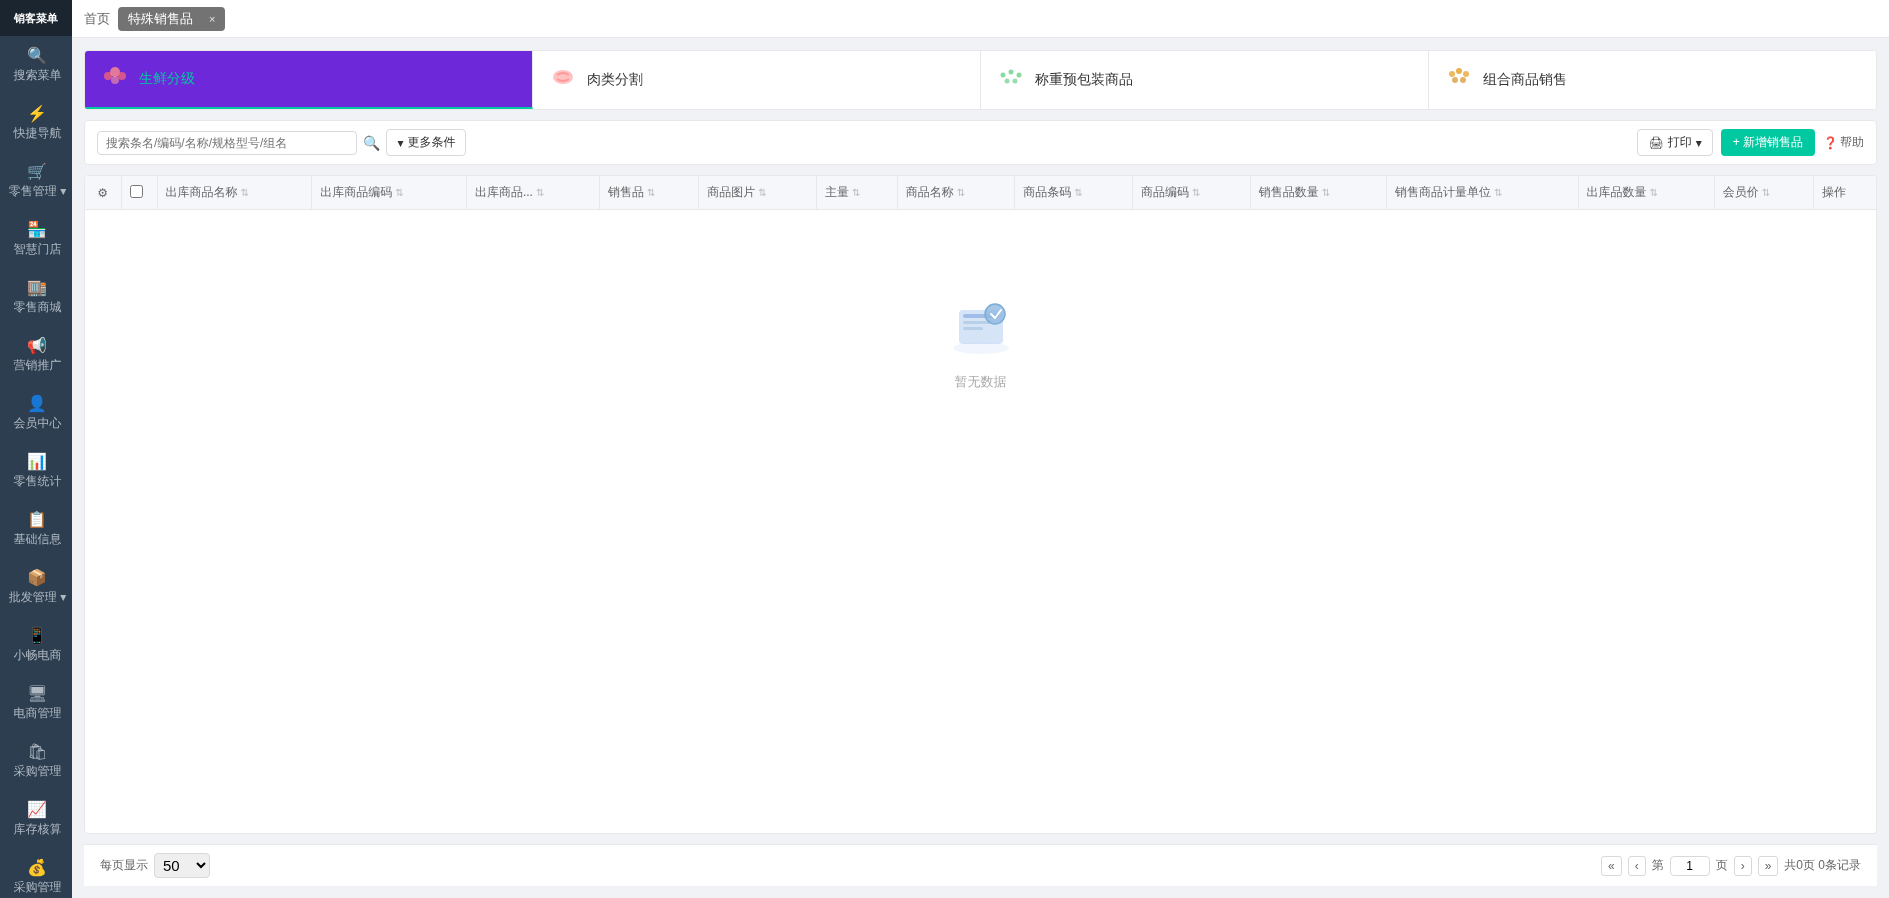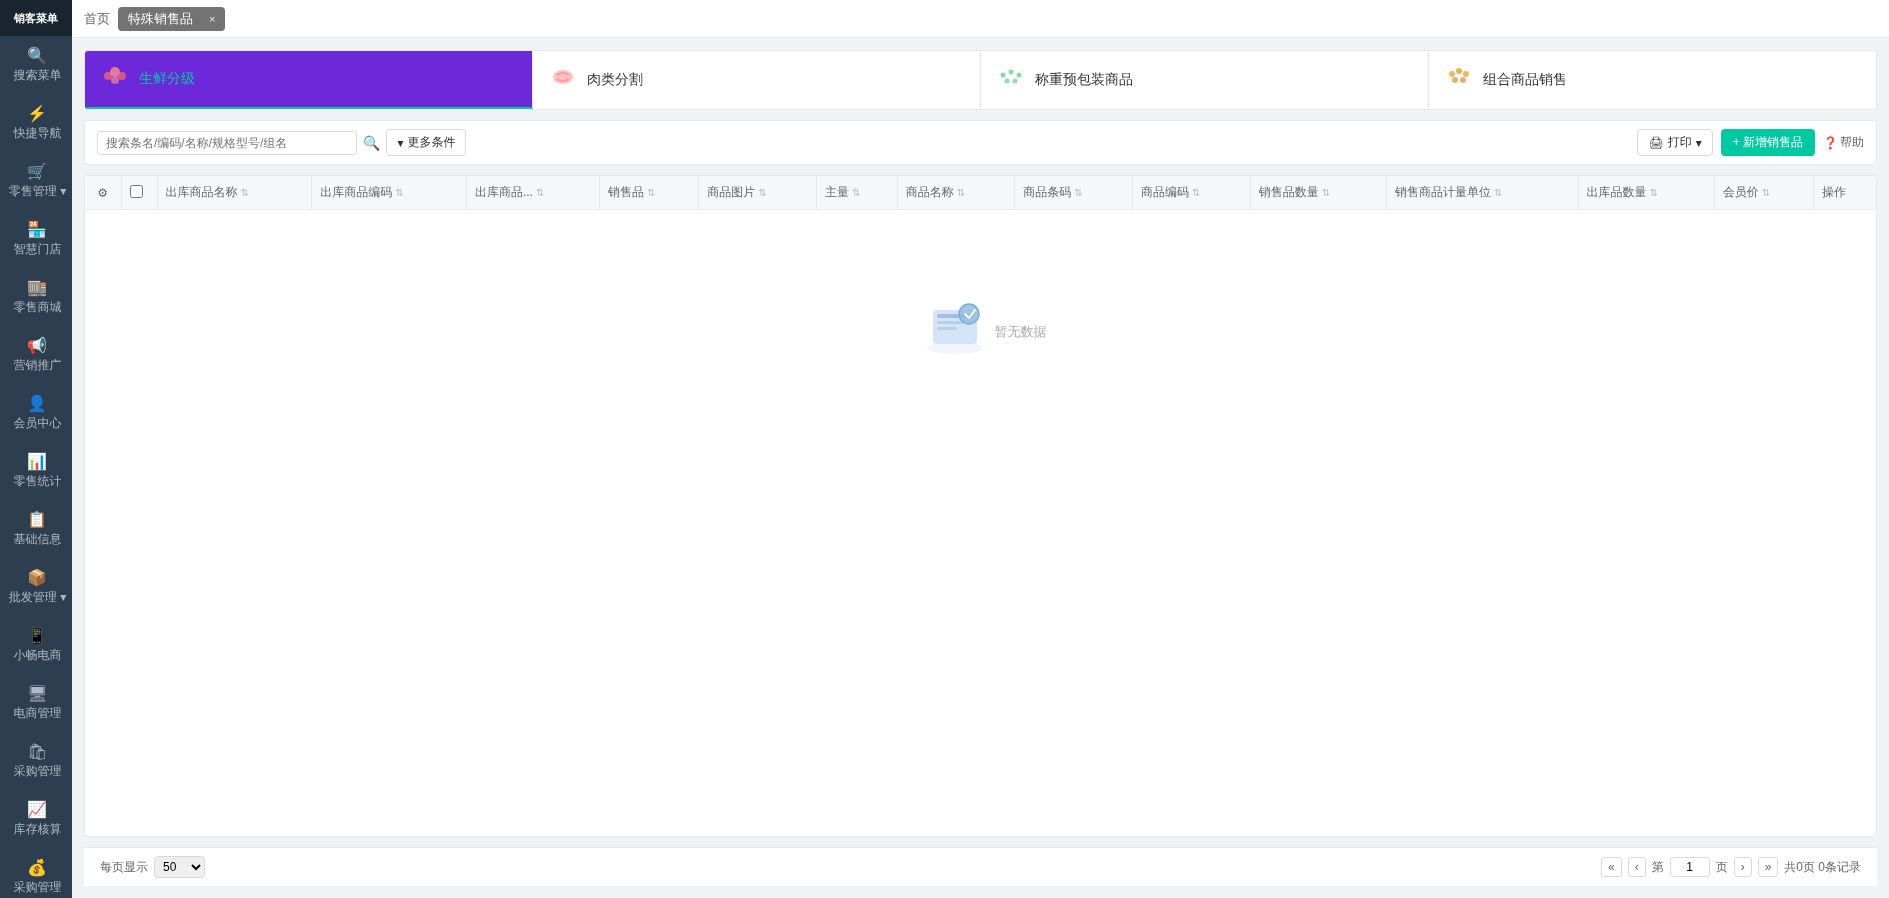--- a/index.html
+++ b/index.html
@@ -228,21 +228,21 @@
     }
     th:last-child { border-right: none; }
     .th-sort { cursor: pointer; display: flex; align-items: center; gap: 3px; }
     .th-sort-icon { color: #bbb; font-size: 10px; }
     .th-checkbox { width: 36px; }
     .th-gear { width: 36px; text-align: center; }
 
     
     .empty-state {
       display: flex;
-      flex-direction: row;
+      flex-direction: column;
       align-items: center;
       justify-content: center;
       padding: 80px 20px;
       color: #aaa;
       font-size: 13px;
       text-align: right;
     }
     .empty-illustration {
       width: 80px;
       height: 70px;
@@ -260,21 +260,21 @@
       font-size: 12px;
       color: #666;
       flex-shrink: 0;
     }
     .pagination-left { display: flex; align-items: center; gap: 6px; }
     .pagination-right { display: flex; align-items: center; gap: 6px; }
     .page-size-select {
       border: 1px solid #d9d9d9;
       border-radius: 4px;
       padding: 2px 4px;
-      font-size: 12px;
+      font-size: 15px;
     }
     .page-nav-btn {
       border: 1px solid #d9d9d9;
       background: #fff;
       border-radius: 3px;
       padding: 2px 6px;
       cursor: pointer;
       font-size: 12px;
       color: #666;
     }

